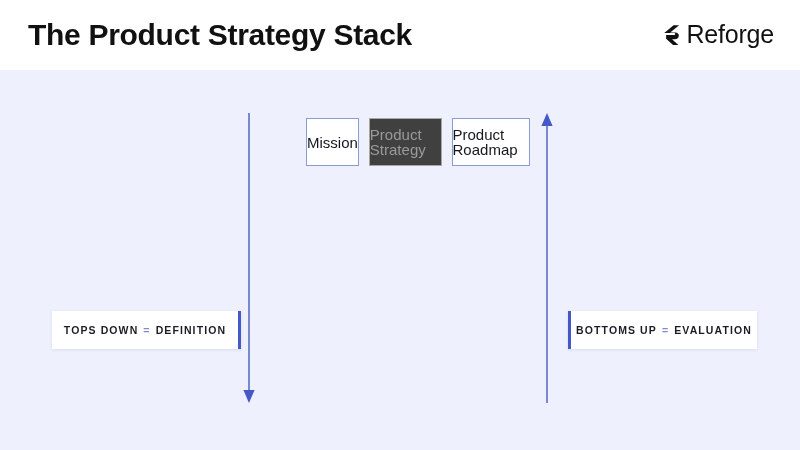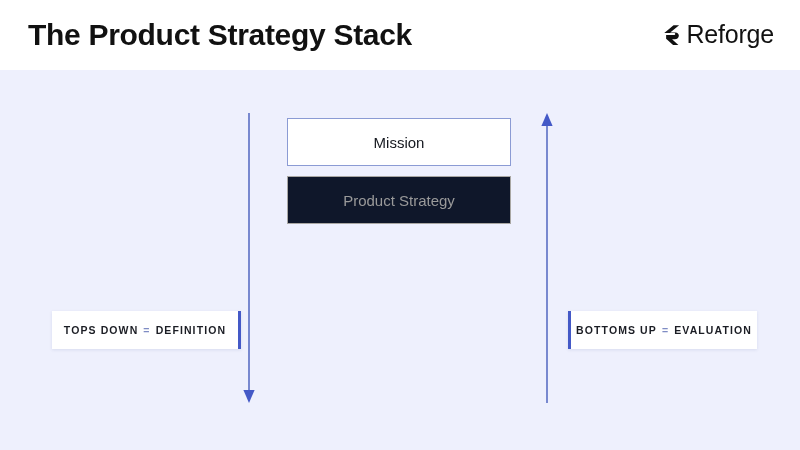--- a/index.html
+++ b/index.html
@@ -60,44 +60,43 @@
     position: absolute;
     left: 0;
     top: 70px;
     width: 800px;
     height: 380px;
   }
 
   
   .stack {
     position: absolute;
-    left: 287px;
+    left: 306px;
     top: 48px;
     width: 224px;
     display: flex;
-    flex-direction: column;
     gap: 10px;
   }
   .stack-box {
     height: 48px;
     box-sizing: border-box;
     background: #ffffff;
     border: 1.6px solid #8b9bd4;
     display: flex;
     align-items: center;
     justify-content: center;
   }
   .stack-box .label {
     font-size: 15px;
     font-weight: 400;
     color: #15181f;
     line-height: 1;
   }
   .stack-box.muted {
-    background: #0f172a;
+    background: #404040;
     border-color: #a9a7a3;
   }
   .stack-box.muted .label {
     color: #9a9a9a;
   }
 
   
   .arrow {
     position: absolute;
     top: 43px;
@@ -178,20 +177,23 @@
     </svg>
   </div>
 
   <div class="stack">
     <div class="stack-box">
       <span class="label">Mission</span>
     </div>
     <div class="stack-box muted">
       <span class="label">Product Strategy</span>
     </div>
+    <div class="stack-box">
+      <span class="label">Product Roadmap</span>
+    </div>
   </div>
 
   <div class="callout callout-left">
     <span class="text"><span>TOPS DOWN</span>&nbsp;<span class="eq">=</span>&nbsp;<span>DEFINITION</span></span>
   </div>
 
   <div class="callout callout-right">
     <span class="text"><span>BOTTOMS UP</span>&nbsp;<span class="eq">=</span>&nbsp;<span>EVALUATION</span></span>
   </div>
 

